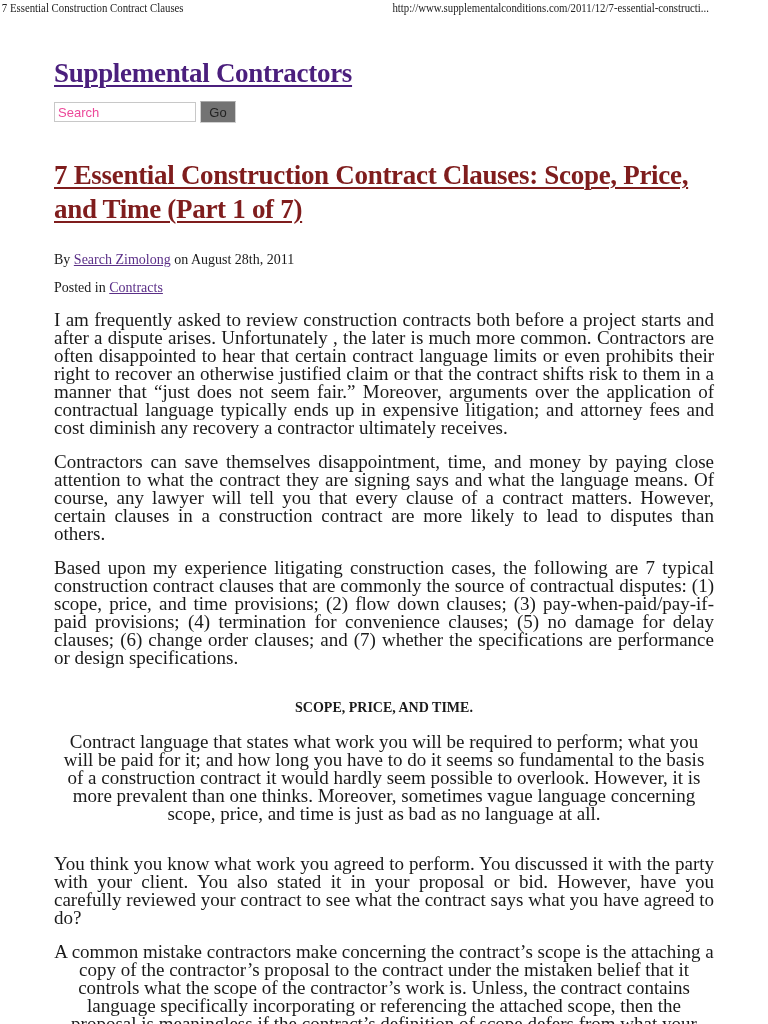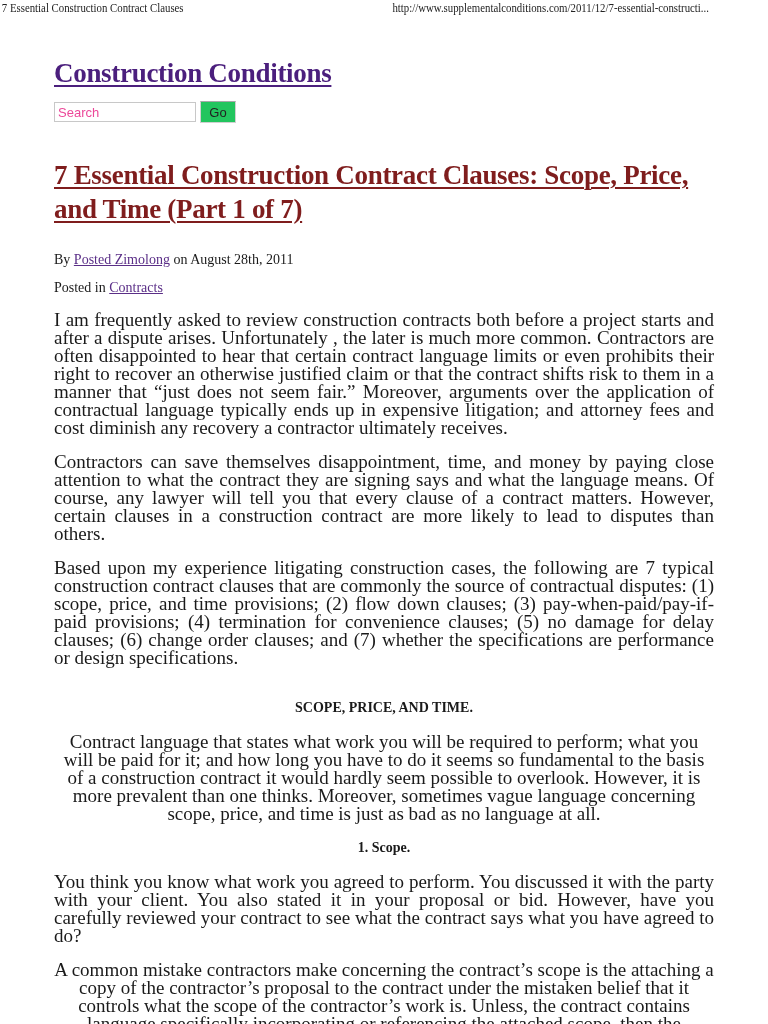--- a/index.html
+++ b/index.html
@@ -21,21 +21,21 @@
     text-decoration: underline; text-decoration-thickness: 2px; text-underline-offset: 3px;
     letter-spacing: -0.3px; margin: 0; line-height: 36px;
   }
   .search-row { margin-top: 10px; display: flex; align-items: center; height: 22px; }
   .search-input {
     width: 134px; height: 18px; border: 1px solid #c8c8c8; font-family: "Liberation Sans", sans-serif;
     font-size: 13px; padding: 0 3px; color: #ec4899; box-sizing: content-box;
   }
   .go-button {
     margin-left: 4px; height: 22px; width: 36px; border: 1px solid #d0d0d0; border-top-color: #a8a8a8;
-    background: #22c55e; font-family: "Liberation Sans", sans-serif; font-size: 13px; color: #222;
+    background: #737373; font-family: "Liberation Sans", sans-serif; font-size: 13px; color: #222;
     padding: 0;
   }
   .post-title {
     margin-top: 35px; font-size: 27px; font-weight: bold; color: #7f1d1d; line-height: 34px;
     letter-spacing: -0.3px;
   }
   .post-title span { text-decoration: underline; text-decoration-thickness: 2px; text-underline-offset: 3px; }
   .meta { margin-top: 25px; font-size: 14px; line-height: 18px; }
   .meta a { color: #5a2e87; text-decoration: underline; }
   .meta.posted { margin-top: 10px; }
@@ -48,47 +48,46 @@
 </style>
 </head>
 <body>
 
 <div class="print-header">
   <span class="title">7 Essential Construction Contract Clauses</span>
   <span class="url">http://www.supplementalconditions.com/2011/12/7-essential-constructi...</span>
 </div>
 
 <div class="content">
-  <a class="site-title">Construction Conditions</a>
+  <a class="site-title">Supplemental Contractors</a>
 
   <div class="search-row">
     <input class="search-input" type="text" value="Search" style="">
     <button class="go-button">Go</button>
   </div>
 
   <div class="post-title">
     <span>7 Essential Construction Contract Clauses: Scope, Price, and Time (Part 1 of 7)</span>
   </div>
 
-  <div class="meta"><span>By </span><a>Posted Zimolong</a><span> on August 28th, 2011</span></div>
+  <div class="meta"><span>By </span><a>Search Zimolong</a><span> on August 28th, 2011</span></div>
 
   <div class="meta posted"><span>Posted in </span><a>Contracts</a></div>
 
   <div style="height:14px"></div>
   <p class="body">I am frequently asked to review construction contracts both before a project starts and after a dispute arises. Unfortunately , the later is much more common. Contractors are often disappointed to hear that certain contract language limits or even prohibits their right to recover an otherwise justified claim or that the contract shifts risk to them in a manner that “just does not seem fair.”  Moreover, arguments over the application of contractual language typically ends up in expensive litigation; and attorney fees and cost diminish any recovery a contractor ultimately receives.</p>
   <div class="gap"></div>
   <p class="body">Contractors can save themselves disappointment, time, and money by paying close attention to what the contract they are signing says and what the language means.  Of course, any lawyer will tell you that every clause of a contract matters.  However, certain clauses in a construction contract are more likely to lead to disputes than others.</p>
   <div class="gap"></div>
   <p class="body">Based upon my experience litigating construction cases, the following are 7 typical construction contract clauses that are commonly the source of contractual disputes: (1) scope, price, and time provisions; (2)  flow down clauses; (3) pay-when-paid/pay-if-paid provisions; (4) termination for convenience clauses; (5) no damage for delay clauses; (6) change order clauses; and (7) whether the specifications are performance or design specifications.</p>
   <div class="gap"></div>
   <div class="gap"></div>
   <div class="heading">SCOPE, PRICE, AND TIME.</div>
   <div class="gap"></div>
   <p class="body ragged">Contract language that states what work you will be required to perform; what you will be paid for it; and how long you have to do it seems so fundamental to the basis of a construction contract it would hardly seem possible to overlook. However, it is more prevalent than one thinks. Moreover, sometimes vague language concerning scope, price, and time is just as bad as no language at all.</p>
   <div class="gap"></div>
-  <div class="heading">1. Scope.</div>
   <div class="gap"></div>
   <p class="body">You think you know what work you agreed to perform. You discussed it with the party with your client. You also stated it in your proposal or bid. However, have you carefully reviewed your contract to see what the contract says what you have agreed to do?</p>
   <div class="gap"></div>
   <p class="body ragged">A common mistake contractors make concerning the contract’s scope is the attaching a copy of the contractor’s proposal to the contract under the mistaken belief that it controls what the scope of the contractor’s work is.  Unless, the contract contains language specifically incorporating or referencing the attached scope, then the proposal is meaningless if the contract’s definition of scope defers from what your proposal says – most likely it does.</p>
   <div class="gap"></div>
   <p class="body ragged">Review one of your contract’s definition of scope.   The contract’s definition of scope is probably much</p>
 </div>
 
 </body></html>

